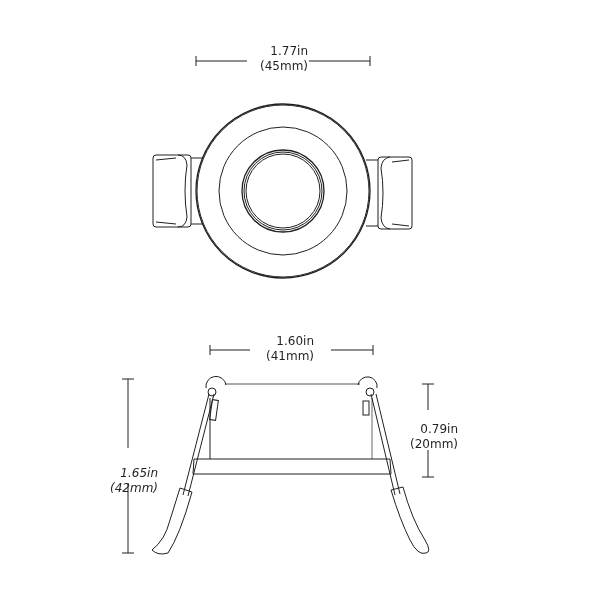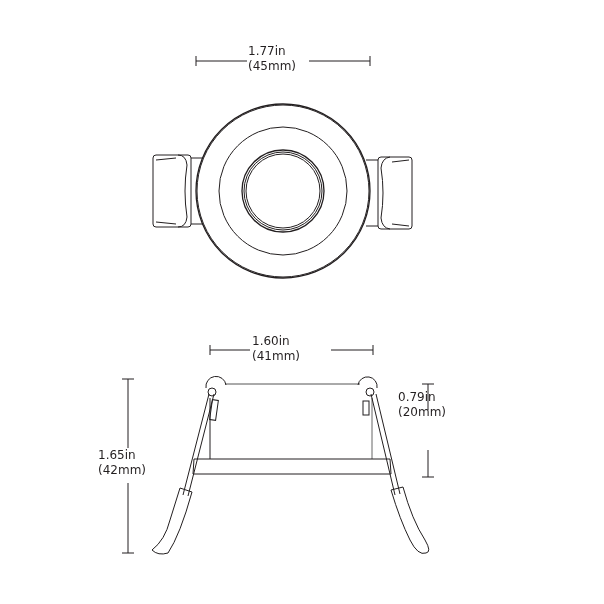--- a/index.html
+++ b/index.html
@@ -1,17 +1,17 @@
 <!DOCTYPE html>
 <html><head>
 <meta charset="utf-8">
 <style>
   html, body { margin: 0; padding: 0; background: #ffffff; }
   body { width: 604px; height: 604px; position: relative; overflow: hidden; font-family: "DejaVu Sans", sans-serif; }
-  .dim-label { position: absolute; font-size: 12px; line-height: 15px; color: #231f20; text-align: left; white-space: nowrap; }
+  .dim-label { position: absolute; font-size: 12px; line-height: 15px; color: #231f20; text-align: right; white-space: nowrap; }
   .dim-label span { display: block; }
   svg { position: absolute; left: 0; top: 0; }
 </style>
 </head>
 <body>
 
 <svg width="604" height="604" viewBox="0 0 604 604" xmlns="http://www.w3.org/2000/svg">
   <g fill="none" stroke="#231f20" stroke-width="1">
 
     <g>
@@ -101,21 +101,21 @@
 <div class="dim-label" style="left:248px; top:44px; width:60px;">
   <span>1.77in</span>
   <span>(45mm)</span>
 </div>
 
 <div class="dim-label" style="left:252px; top:334px; width:62px;">
   <span>1.60in</span>
   <span>(41mm)</span>
 </div>
 
-<div class="dim-label" style="left:98px; top:448px; width:60px;">
+<div class="dim-label" style="left:98px; top:466px; width:60px;font-style:italic;">
   <span>1.65in</span>
   <span>(42mm)</span>
 </div>
 
-<div class="dim-label" style="left:398px; top:390px; width:60px;">
+<div class="dim-label" style="left:398px; top:422px; width:60px;">
   <span>0.79in</span>
   <span>(20mm)</span>
 </div>
 
 </body></html>

